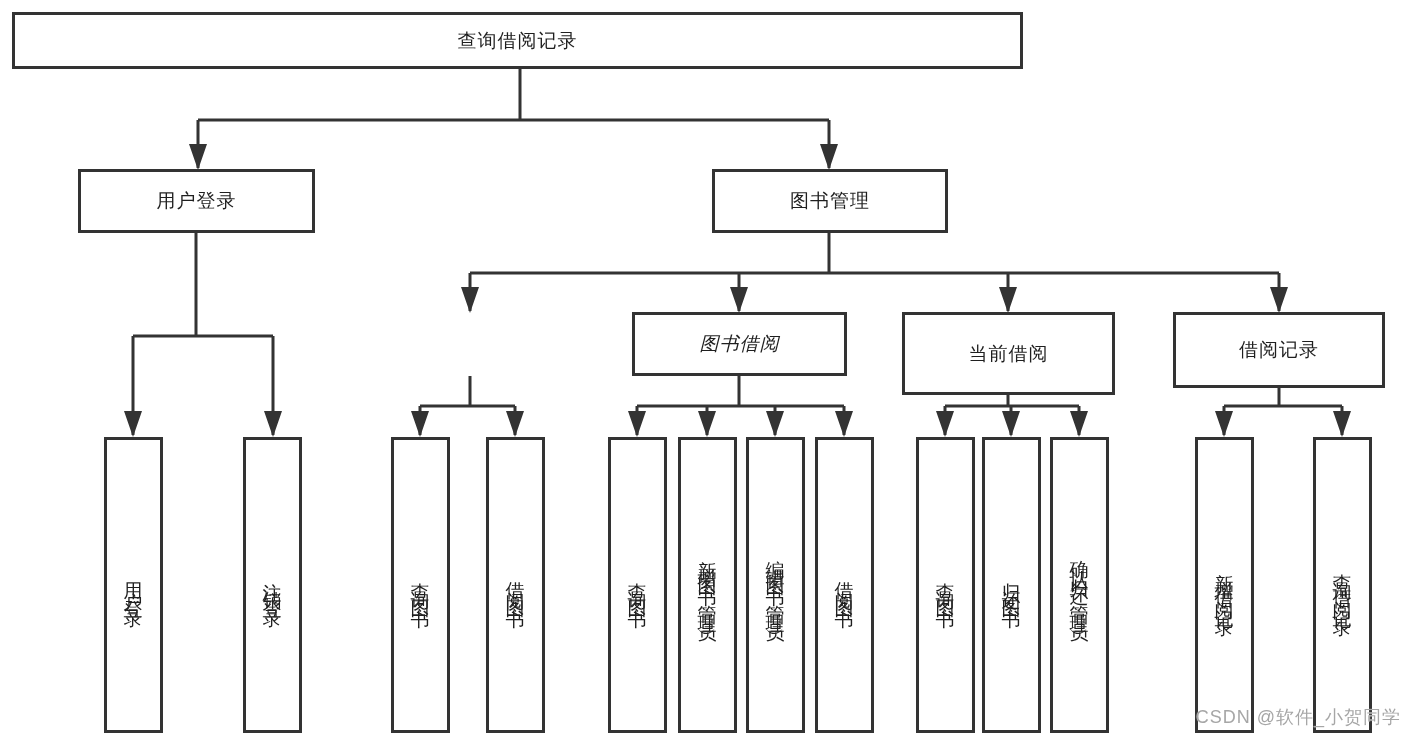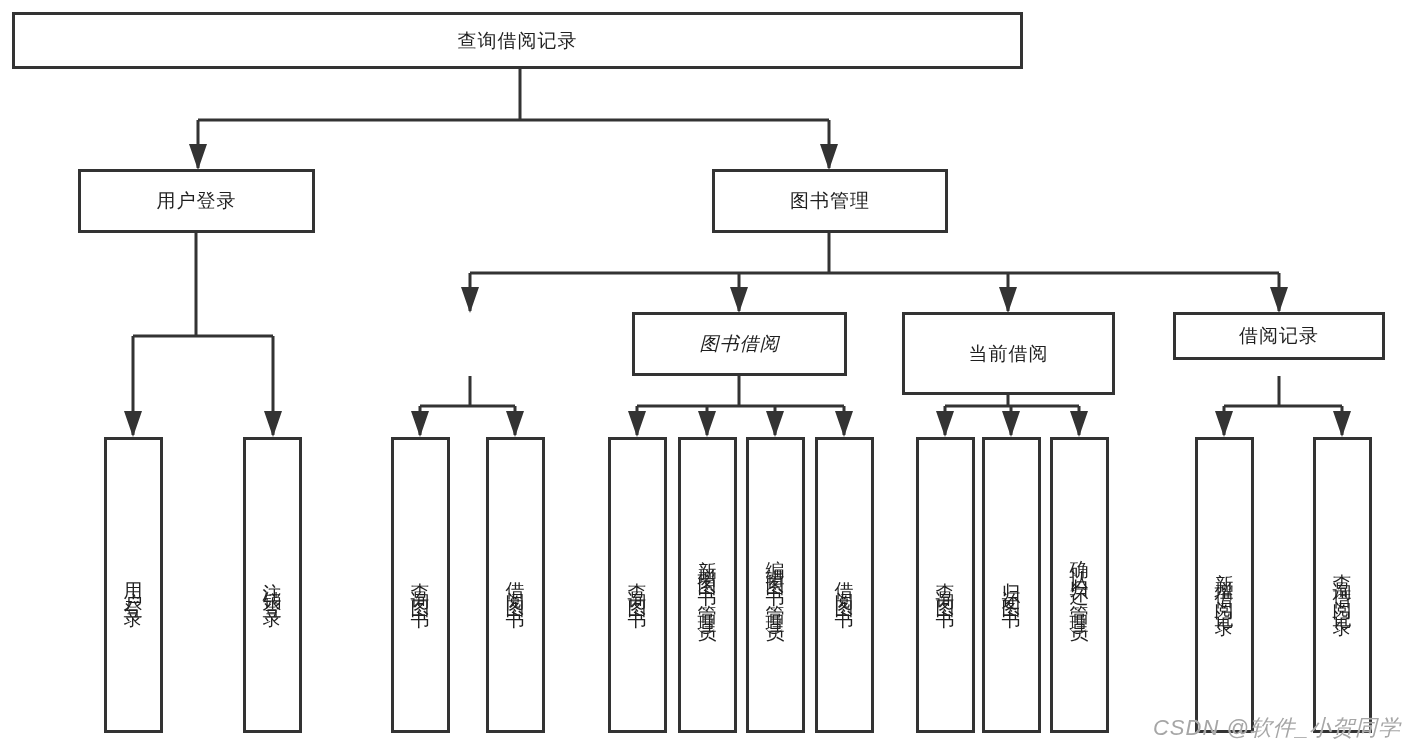--- a/index.html
+++ b/index.html
@@ -56,27 +56,26 @@
     writing-mode:vertical-rl;
     text-orientation:mixed;
     font-size:19px;
     letter-spacing:9px;
     color:var(--text);
     line-height:1;
   }
   .watermark{
     position:absolute;
     right:4px;
-    bottom:4px;
-    font-size:22px;
+    bottom:18px;
+    font-size:18px;
     color:var(--watermark);
     letter-spacing:1px;
     text-shadow:0 0 1px #ffffff;
     white-space:nowrap;
-    font-style:italic;
   }
 </style>
 </head>
 <body>
 
 <div class="stage">
 
   <svg class="wires" viewBox="0 0 1405 747" xmlns="http://www.w3.org/2000/svg">
     <path class="cline" d="M520,68V120 M198,120H829 M198,120V168 M829,120V168"></path>
     <path class="cline" d="M196,233V336 M133,336H273 M133,336V435 M273,336V435"></path>
@@ -104,21 +103,21 @@
   <div class="hbox" style="left:712px;top:169px;width:236px;height:64px;">
     <span>图书管理</span>
   </div>
 
   <div class="hbox" style="left:632px;top:312px;width:215px;height:64px;font-style:italic;">
     <span>图书借阅</span>
   </div>
   <div class="hbox" style="left:902px;top:312px;width:213px;height:83px;">
     <span>当前借阅</span>
   </div>
-  <div class="hbox" style="left:1173px;top:312px;width:212px;height:48px;">
+  <div class="hbox" style="left:1173px;top:312px;width:212px;height:76px;">
     <span>借阅记录</span>
   </div>
 
   <div class="vbox" style="left:104px;">
     <span>用户登录</span>
   </div>
   <div class="vbox" style="left:243px;">
     <span>注销登录</span>
   </div>
 

